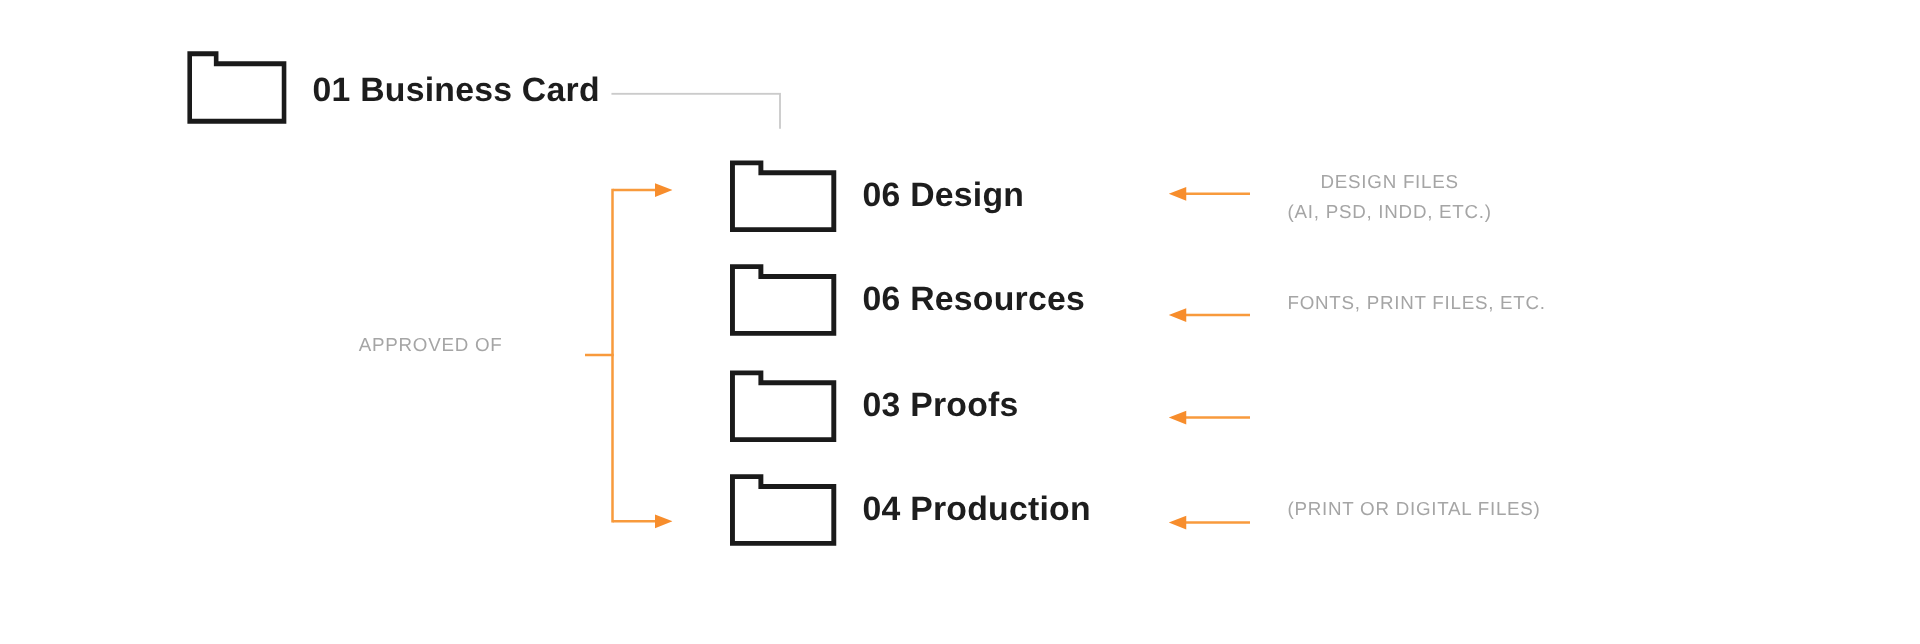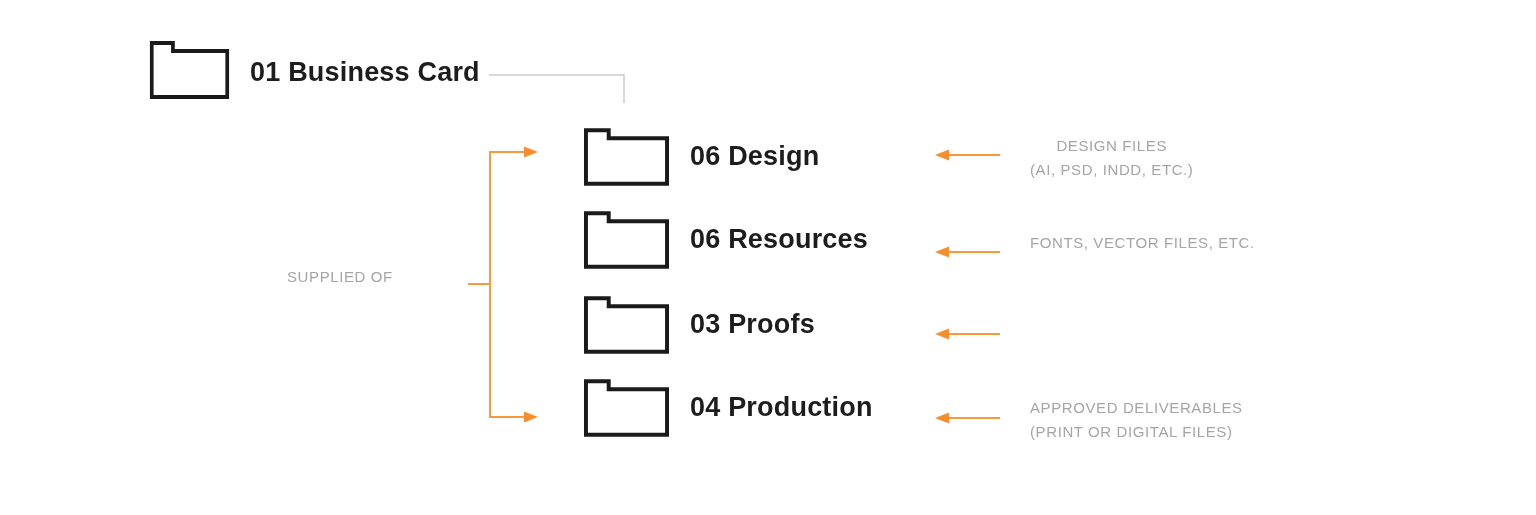--- a/index.html
+++ b/index.html
@@ -64,21 +64,21 @@
     <line x1="0" y1="7" x2="35" y2="7" stroke="#f89a3c" stroke-width="2"></line>
     <polygon points="48,7 34,1.5 34,12.5" fill="#f78d2c"></polygon>
   </svg>
   <svg class="abs" style="left:490px; top:410px;" width="48" height="14" viewBox="0 0 48 14">
     <line x1="0" y1="7" x2="35" y2="7" stroke="#f89a3c" stroke-width="2"></line>
     <polygon points="48,7 34,1.5 34,12.5" fill="#f78d2c"></polygon>
   </svg>
   <div class="abs orange-line" style="left:468px; top:283px; width:23px; height:2px;"></div>
 
   <div class="abs note-text" style="left:287px; top:265px;">
-    <div>SUPPLIED OF</div>
+    <div>APPROVED OF</div>
   </div>
 
   <div class="abs" style="left:583px; top:125px;">
     <svg width="87" height="62" viewBox="0 0 88 62">
       <path d="M3 59 V5 H26 V13 H85 V59 Z" fill="none" stroke="#1a1a1a" stroke-width="4" stroke-linejoin="miter"></path>
     </svg>
   </div>
   <div class="abs folder-label" style="left:690px; top:140px;">06 Design</div>
   <svg class="abs" style="left:935px; top:148px;" width="66" height="14" viewBox="0 0 66 14">
     <line x1="65" y1="7" x2="13" y2="7" stroke="#f89a3c" stroke-width="2"></line>
@@ -93,21 +93,21 @@
     <svg width="87" height="62" viewBox="0 0 88 62">
       <path d="M3 59 V5 H26 V13 H85 V59 Z" fill="none" stroke="#1a1a1a" stroke-width="4" stroke-linejoin="miter"></path>
     </svg>
   </div>
   <div class="abs folder-label" style="left:690px; top:223px;">06 Resources</div>
   <svg class="abs" style="left:935px; top:245px;" width="66" height="14" viewBox="0 0 66 14">
     <line x1="65" y1="7" x2="13" y2="7" stroke="#f89a3c" stroke-width="2"></line>
     <polygon points="0,7 14,1.5 14,12.5" fill="#f78d2c"></polygon>
   </svg>
   <div class="abs note-text" style="left:1030px; top:231px;">
-    <div>FONTS, VECTOR FILES, ETC.</div>
+    <div>FONTS, PRINT FILES, ETC.</div>
   </div>
 
   <div class="abs" style="left:583px; top:293px;">
     <svg width="87" height="62" viewBox="0 0 88 62">
       <path d="M3 59 V5 H26 V13 H85 V59 Z" fill="none" stroke="#1a1a1a" stroke-width="4" stroke-linejoin="miter"></path>
     </svg>
   </div>
   <div class="abs folder-label" style="left:690px; top:308px;">03 Proofs</div>
   <svg class="abs" style="left:935px; top:327px;" width="66" height="14" viewBox="0 0 66 14">
     <line x1="65" y1="7" x2="13" y2="7" stroke="#f89a3c" stroke-width="2"></line>
@@ -118,17 +118,16 @@
     <svg width="87" height="62" viewBox="0 0 88 62">
       <path d="M3 59 V5 H26 V13 H85 V59 Z" fill="none" stroke="#1a1a1a" stroke-width="4" stroke-linejoin="miter"></path>
     </svg>
   </div>
   <div class="abs folder-label" style="left:690px; top:391px;">04 Production</div>
   <svg class="abs" style="left:935px; top:411px;" width="66" height="14" viewBox="0 0 66 14">
     <line x1="65" y1="7" x2="13" y2="7" stroke="#f89a3c" stroke-width="2"></line>
     <polygon points="0,7 14,1.5 14,12.5" fill="#f78d2c"></polygon>
   </svg>
   <div class="abs note-text" style="left:1030px; top:396px;">
-    <div>APPROVED DELIVERABLES</div>
     <div>(PRINT OR DIGITAL FILES)</div>
   </div>
 
 </div>
 
 </body></html>

